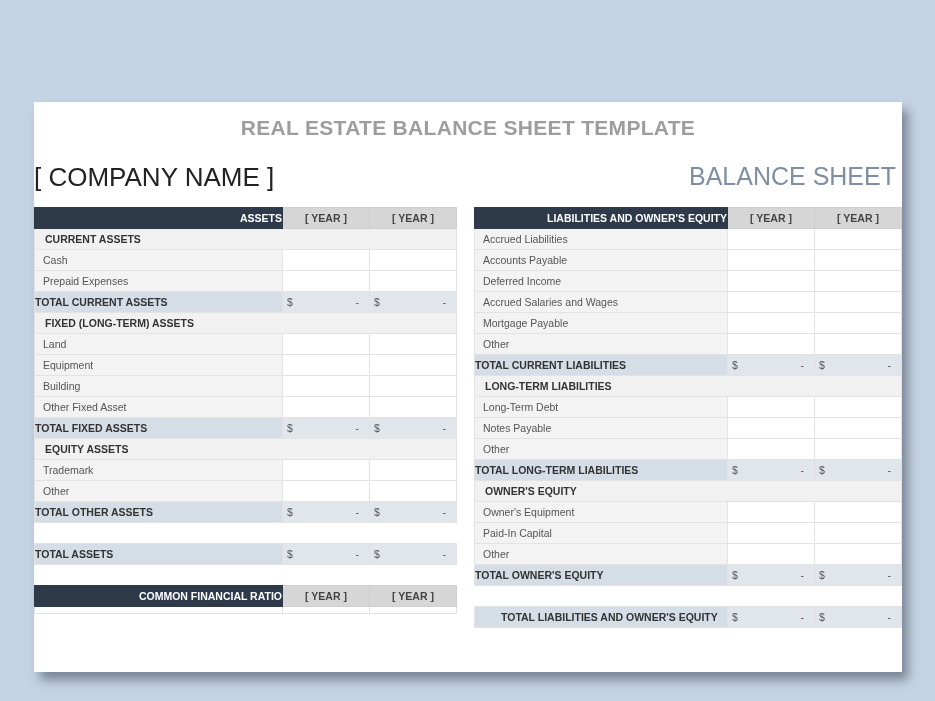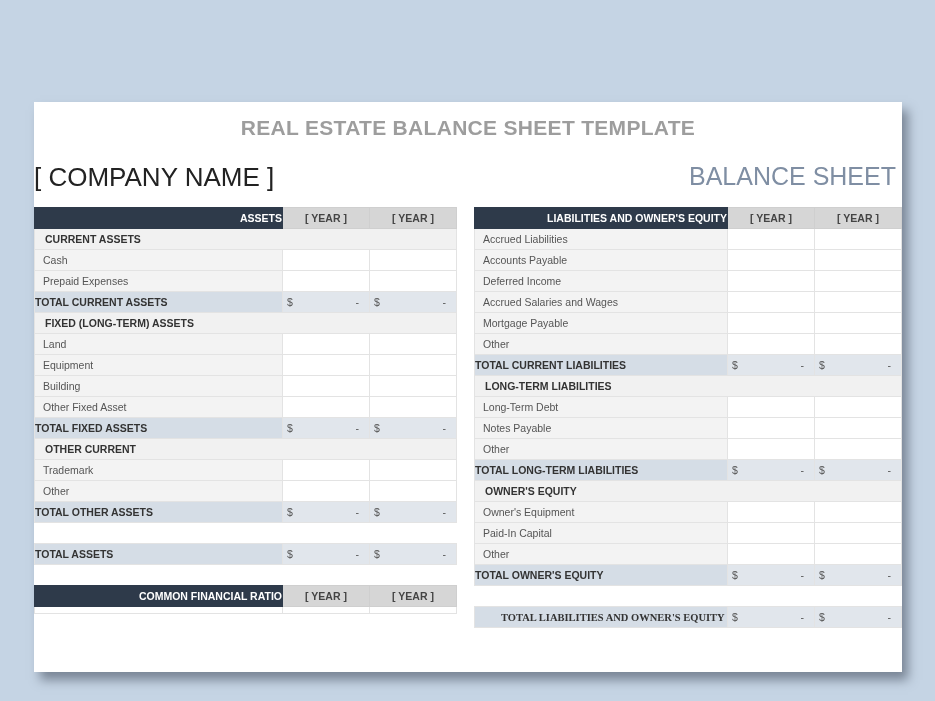--- a/index.html
+++ b/index.html
@@ -97,21 +97,21 @@
       <td class="amt">
             <span class="cur">$</span>
             <span class="dash">-</span>
           </td>
       <td class="amt">
             <span class="cur">$</span>
             <span class="dash">-</span>
           </td>
     </tr>
     <tr class="sec">
-          <td colspan="3">OTHER CURRENT</td>
+          <td colspan="3">EQUITY ASSETS</td>
         </tr>
     <tr class="item">
           <td class="lbl">Trademark</td>
           <td class="val"></td>
           <td class="val"></td>
         </tr>
     <tr class="item">
           <td class="lbl">Other</td>
           <td class="val"></td>
           <td class="val"></td>
@@ -265,21 +265,21 @@
           </td>
       <td class="amt">
             <span class="cur">$</span>
             <span class="dash">-</span>
           </td>
     </tr>
     <tr class="gap">
           <td colspan="3"></td>
         </tr>
     <tr class="tot">
-      <td class="lbl" style="text-align:left;padding-left:26px;font-family:Liberation Serif, serif;">TOTAL LIABILITIES AND OWNER'S EQUITY</td>
+      <td class="lbl" style="text-align:left;padding-left:26px;">TOTAL LIABILITIES AND OWNER'S EQUITY</td>
       <td class="amt">
             <span class="cur">$</span>
             <span class="dash">-</span>
           </td>
       <td class="amt">
             <span class="cur">$</span>
             <span class="dash">-</span>
           </td>
     </tr>
   </tbody>

